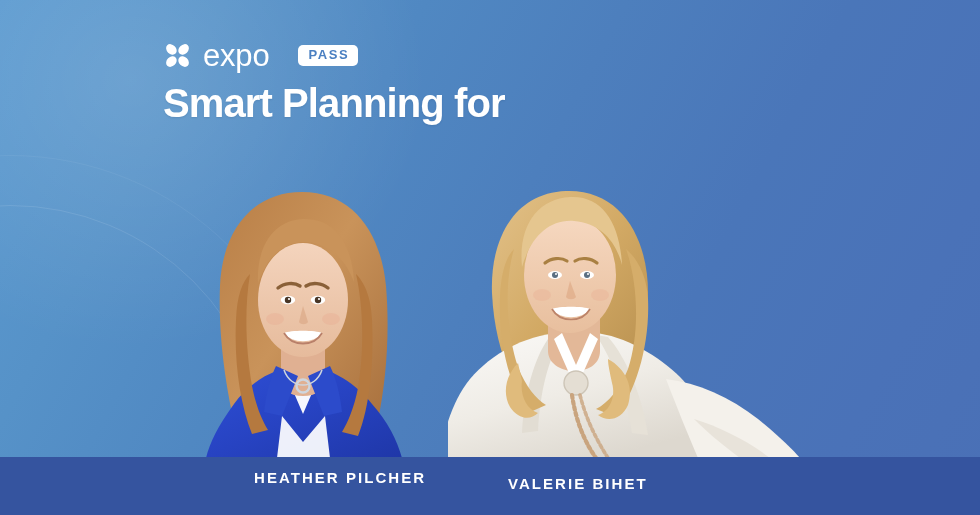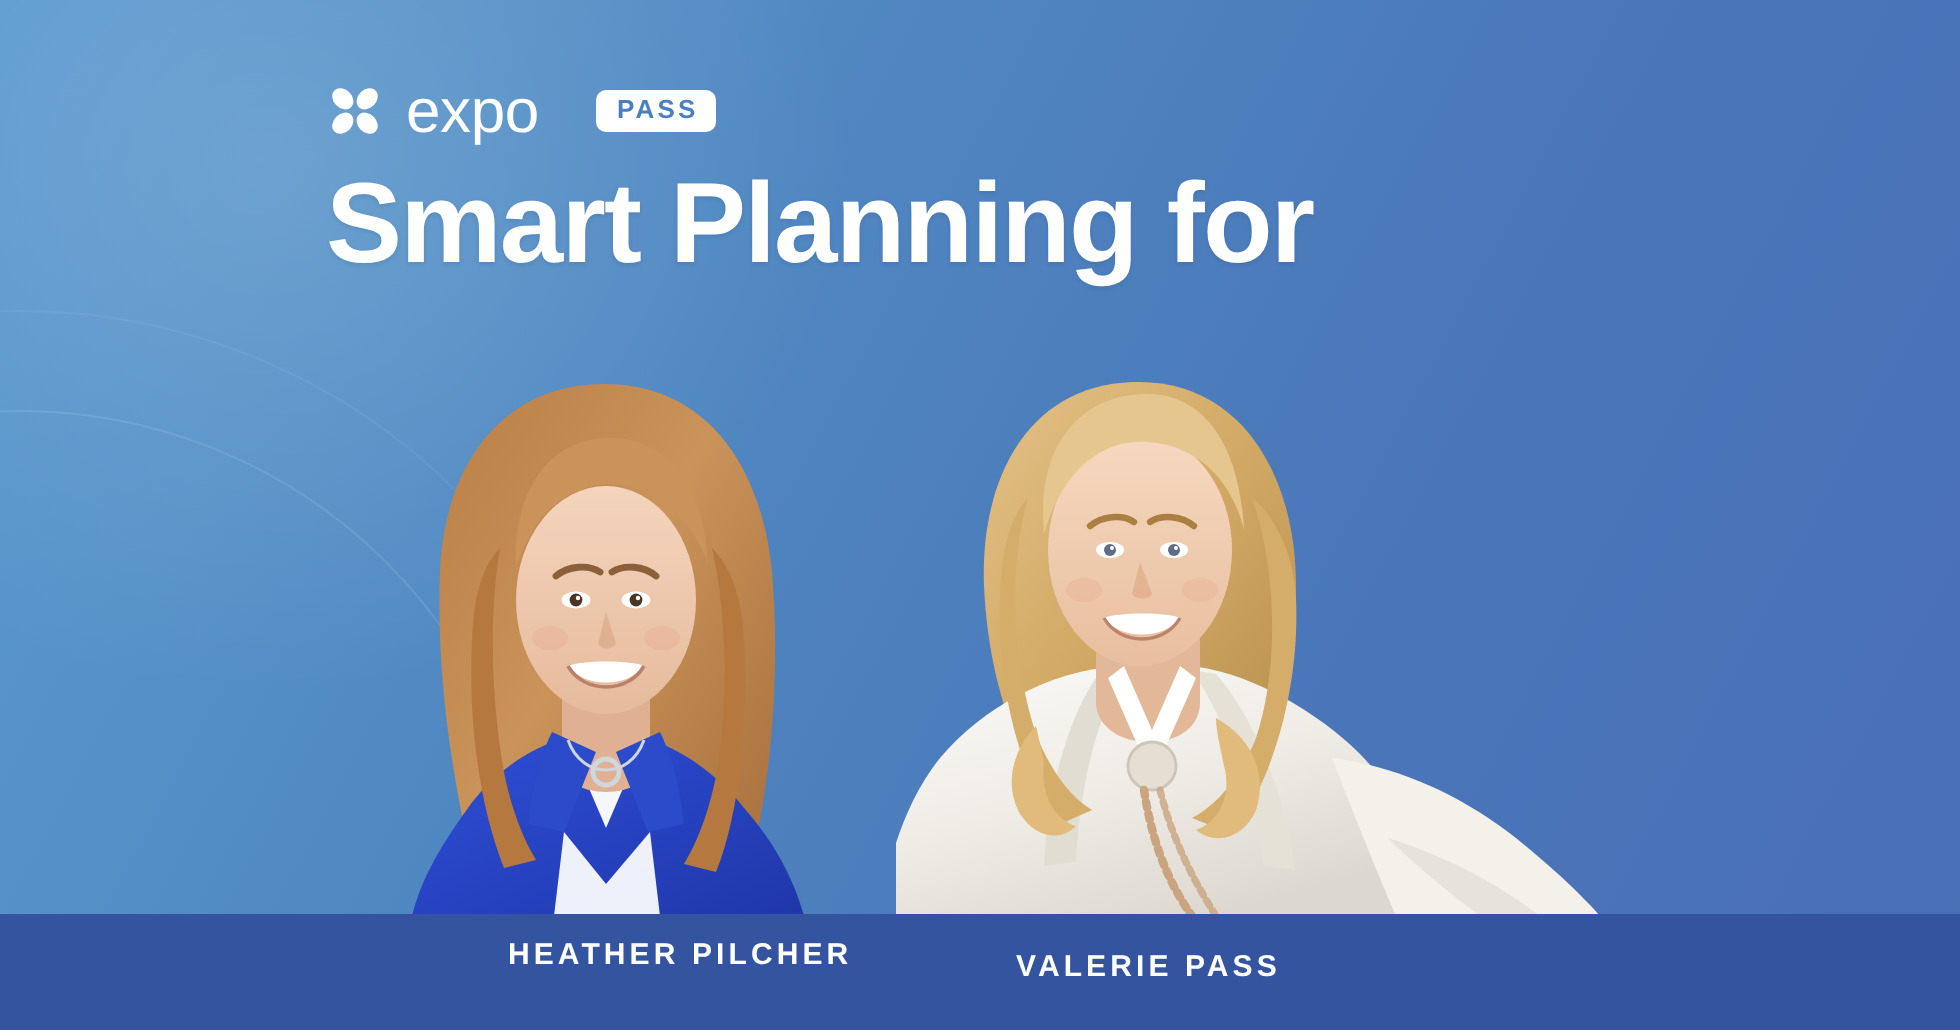--- a/index.html
+++ b/index.html
@@ -85,21 +85,21 @@
     border-radius:5px;
     line-height:1.15;
   }
 
   
   .headline {
     position:absolute;
     left:163px; top:82px;
     width:640px;
     color:#ffffff;
-    font-size:57px;
+    font-size:40px;
     font-weight:700;
     line-height:1.07;
     letter-spacing:-0.9px;
     text-shadow:0 1px 2px rgba(25,55,95,0.14);
   }
   .headline .ln { display:block; white-space:nowrap; }
 
   
   .photos {
     position:absolute;
@@ -301,16 +301,16 @@
 
           <path d="M124 212 C128 238 136 258 148 275" stroke="#c9a47e" stroke-width="4.2" fill="none" stroke-linecap="round" stroke-dasharray="3 3"></path>
           <path d="M132 212 C138 236 148 256 160 275" stroke="#c9a47e" stroke-width="3.6" fill="none" stroke-linecap="round" stroke-dasharray="3 3" opacity="0.8"></path>
         </g>
       </svg>
     </div>
   </div>
 
   <div class="name-bar">
     <span class="name-item" id="name-heather">HEATHER PILCHER</span>
-    <span class="name-item" id="name-valerie">VALERIE PASS</span>
+    <span class="name-item" id="name-valerie">VALERIE BIHET</span>
   </div>
 
 </div>
 
 </body></html>

